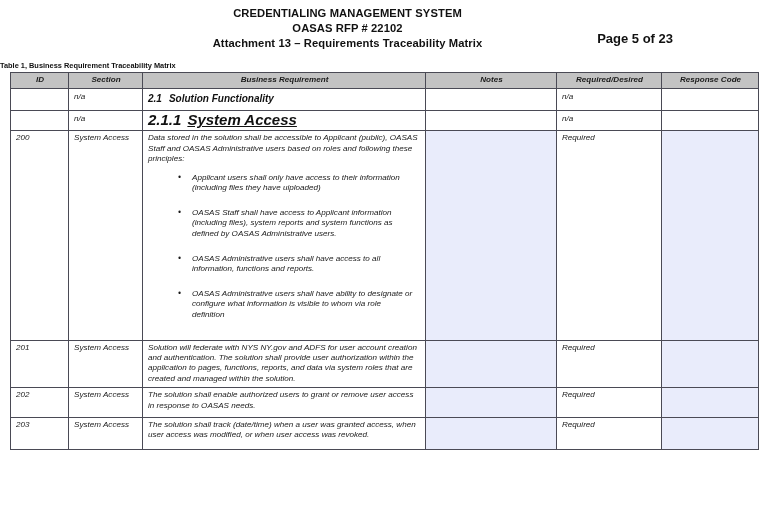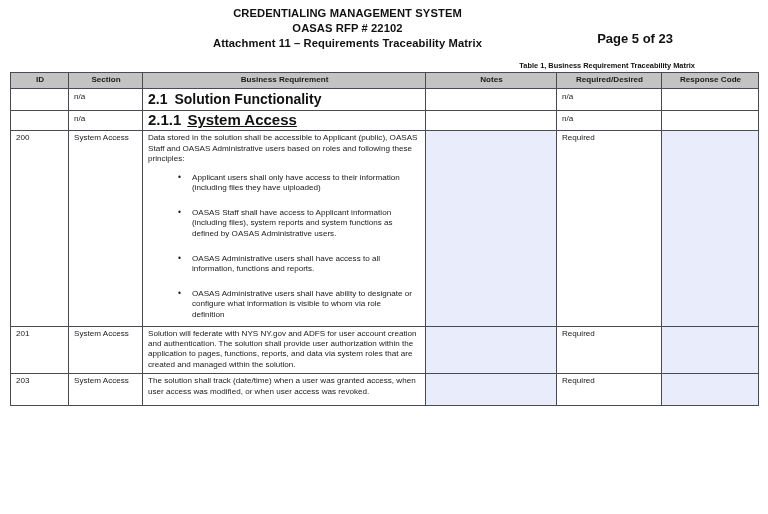--- a/index.html
+++ b/index.html
@@ -43,33 +43,34 @@
   }
   .page-number {
     position: absolute;
     right: 22px;
     top: 31px;
     font-size: 13px;
     font-weight: bold;
     color: #111;
   }
   .table-caption {
-    text-align: right;
+    text-align: left;
     font-size: 7.4px;
     font-weight: bold;
     color: #111;
     margin-top: 10px;
   }
 
   
   .rtm-wrap {
     position: absolute;
     left: 10px;
     top: 72px;
     width: 748px;
+    font-style: italic;
   }
   table.rtm {
     border-collapse: collapse;
     width: 748px;
     table-layout: fixed;
   }
   table.rtm td, table.rtm th {
     border: 1px solid #4a4a55;
     vertical-align: top;
     padding: 2px 4px 3px 5px;
@@ -92,21 +93,21 @@
   col.c-id        { width: 58px; }
   col.c-section   { width: 74px; }
   col.c-req       { width: 283px; }
   col.c-notes     { width: 131px; }
   col.c-reqdes    { width: 105px; }
   col.c-resp      { width: 97px; }
 
   
   tr.sec-row td { padding-top: 3px; padding-bottom: 4px; }
   .sec-main {
-    font-size: 14px;
+    font-size: 10px;
     font-weight: bold;
     line-height: 14px;
     color: #111;
   }
   .sec-main .num { margin-right: 7px; }
   .sec-sub {
     font-size: 15px;
     font-weight: bold;
     line-height: 12px;
     color: #111;
@@ -124,42 +125,42 @@
     margin: 8px 0 2px 0;
     padding-left: 44px;
     list-style: none;
   }
   ul.bullets li {
     position: relative;
     margin-bottom: 14px;
     line-height: 10.6px;
     padding-right: 6px;
   }
-  ul.bullets li:last-child { margin-bottom: 2px; }
+  ul.bullets li:last-child { margin-bottom: 16px; }
   ul.bullets li::before {
     content: "\2022";
     position: absolute;
     left: -14px;
     top: -1px;
     font-size: 8.5px;
     color: #1a1a1a;
   }
   .section-cell { line-height: 10.4px; }
   .body-text { }
 </style>
 </head>
 <body>
 
 <div class="page">
 
   <div class="doc-header">
     <div class="title-block">
       <div class="title-line">CREDENTIALING MANAGEMENT SYSTEM</div>
       <div class="title-line">OASAS RFP # 22102</div>
-      <div class="title-line">Attachment 11 – Requirements Traceability Matrix</div>
+      <div class="title-line">Attachment 13 – Requirements Traceability Matrix</div>
     </div>
     <div class="page-number">Page 5 of 23</div>
     <div class="table-caption">Table 1, Business Requirement Traceability Matrix</div>
   </div>
 
   <div class="rtm-wrap">
     <table class="rtm">
       <colgroup>
         <col class="c-id">
           <col class="c-section">
@@ -221,20 +222,28 @@
 
         <tr>
           <td>201</td>
           <td class="pad-left section-cell">System Access</td>
           <td style="">Solution will federate with NYS NY.gov and ADFS for user account creation and authentication. The solution shall provide user authorization within the application to pages, functions, reports, and data via system roles that are created and managed within the solution.</td>
           <td class="tint"></td>
           <td class="pad-left">Required</td>
           <td class="tint"></td>
         </tr>
 
+        <tr>
+          <td>202</td>
+          <td class="pad-left section-cell">System Access</td>
+          <td style="padding-bottom:6px;">The solution shall enable authorized users to grant or remove user access in response to OASAS needs.</td>
+          <td class="tint"></td>
+          <td class="pad-left">Required</td>
+          <td class="tint"></td>
+        </tr>
 
         <tr>
           <td>203</td>
           <td class="pad-left section-cell">System Access</td>
           <td style="padding-bottom:8px;">The solution shall track (date/time) when a user was granted access, when user access was modified, or when user access was revoked.</td>
           <td class="tint"></td>
           <td class="pad-left">Required</td>
           <td class="tint"></td>
         </tr>
 

